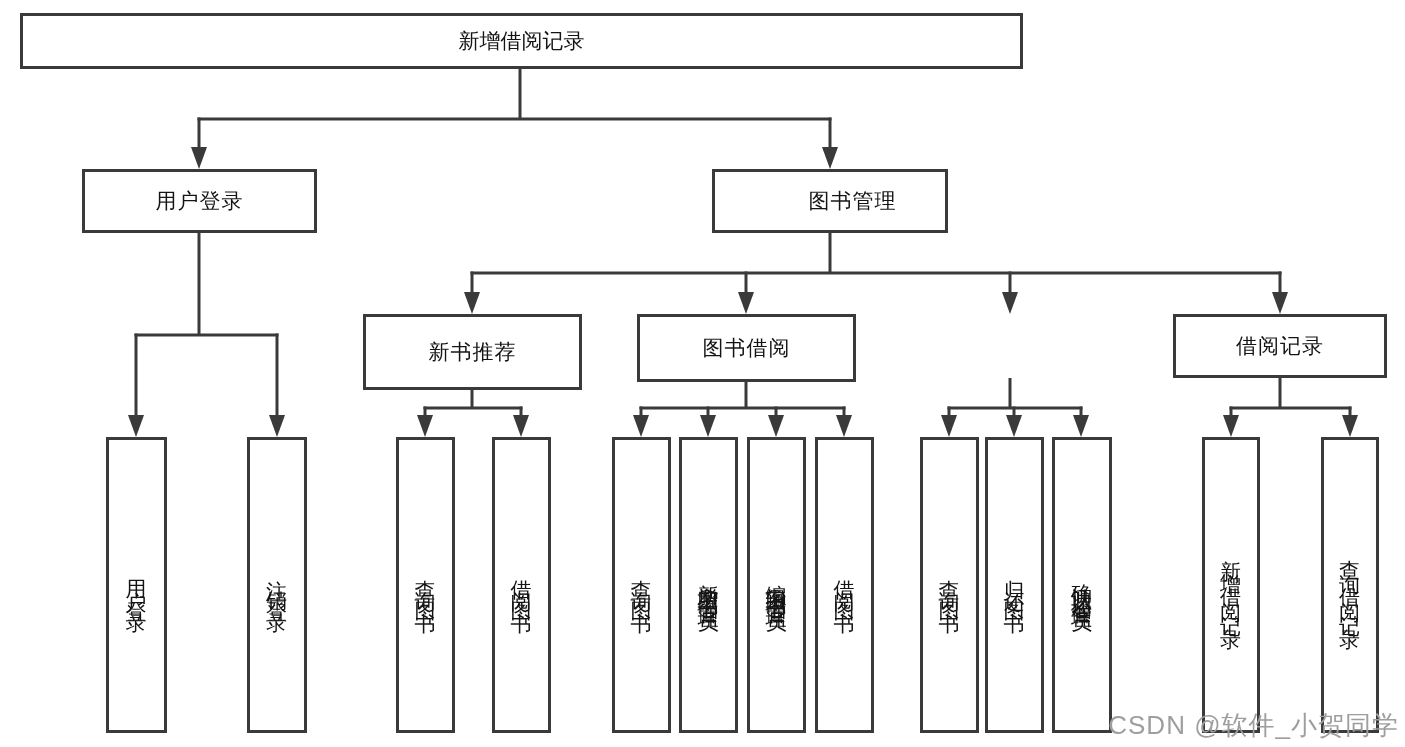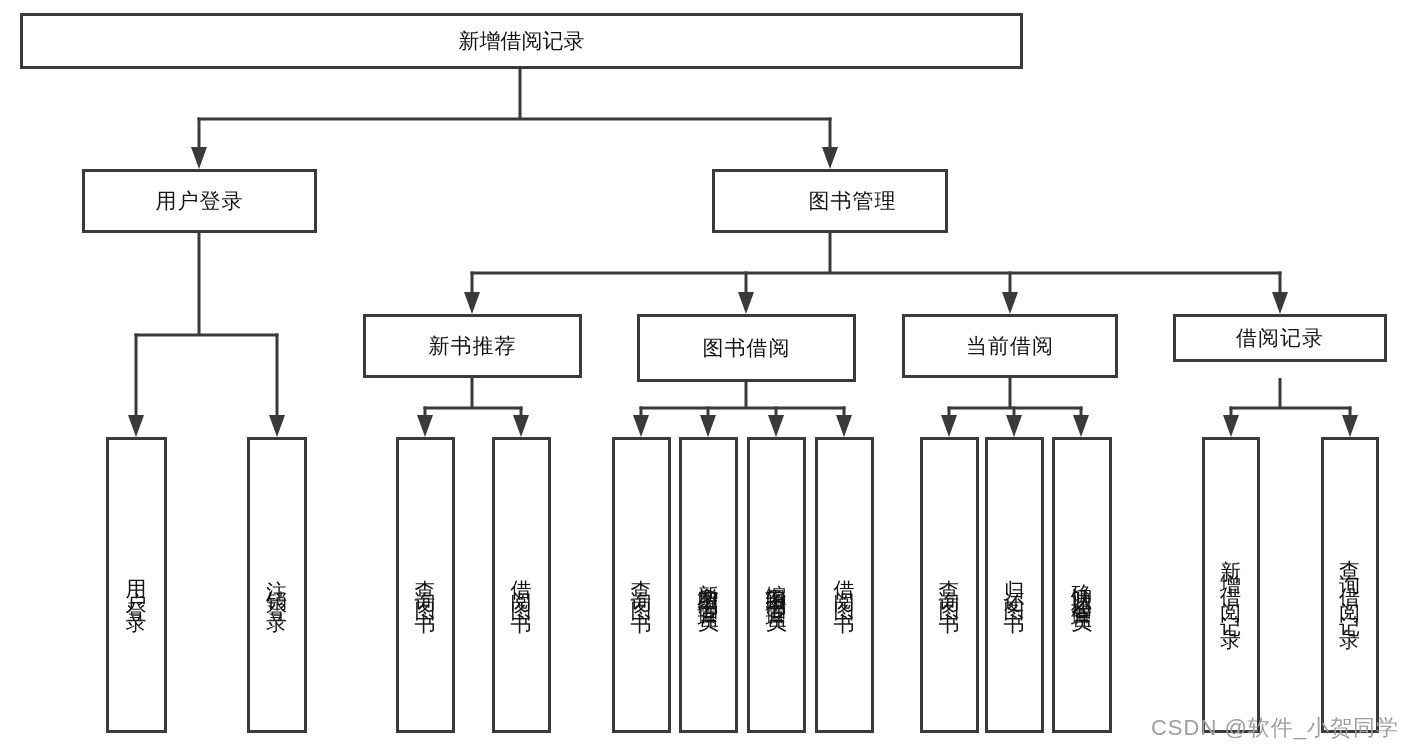--- a/index.html
+++ b/index.html
@@ -50,21 +50,21 @@
     line-height: 1;
     white-space: nowrap;
   }
   .sp4 span { letter-spacing: 11px; }
   .sp6 span { letter-spacing: 14px; }
   .sp9 span { letter-spacing: 4px; }
   .watermark {
     position: absolute;
     right: 6px;
     bottom: 4px;
-    font-size: 22px;
+    font-size: 26px;
     color: #9e9e9e;
     letter-spacing: 1px;
     z-index: 5;
   }
 </style>
 </head>
 <body>
 
 <div id="canvas">
 
@@ -144,24 +144,23 @@
         <polygon points="1350,437 1342,415 1358,415" stroke="none"></polygon>
       </g>
     </g>
   </svg>
 
   <div class="node root-node" style="left:20px; top:13px; width:1003px; height:56px;">新增借阅记录</div>
 
   <div class="node hnode" style="left:82px; top:169px; width:235px; height:64px;">用户登录</div>
   <div class="node hnode" style="left:712px; top:169px; width:236px; height:64px;padding-left:45px;">图书管理</div>
 
-  <div class="node hnode" style="left:363px; top:314px; width:219px; height:64px;">新书推荐</div>
+  <div class="node hnode" style="left:363px; top:314px; width:219px; height:76px;">新书推荐</div>
   <div class="node hnode" style="left:637px; top:314px; width:219px; height:68px;">图书借阅</div>
-  <div class="node hnode" style="left:902px; top:314px; width:216px; height:64px;">当前借阅</div>
-  <div class="node hnode" style="left:1173px; top:314px; width:214px; height:48px;">借阅记录</div>
+  <div class="node hnode" style="left:1173px; top:314px; width:214px; height:64px;">借阅记录</div>
 
   <div class="node vnode sp4" style="left:106px; top:437px; width:61px; height:296px;">
     <span>用户登录</span>
   </div>
   <div class="node vnode sp4" style="left:247px; top:437px; width:60px; height:296px;">
     <span>注销登录</span>
   </div>
   <div class="node vnode sp4" style="left:396px; top:437px; width:59px; height:296px;">
     <span>查询图书</span>
   </div>

